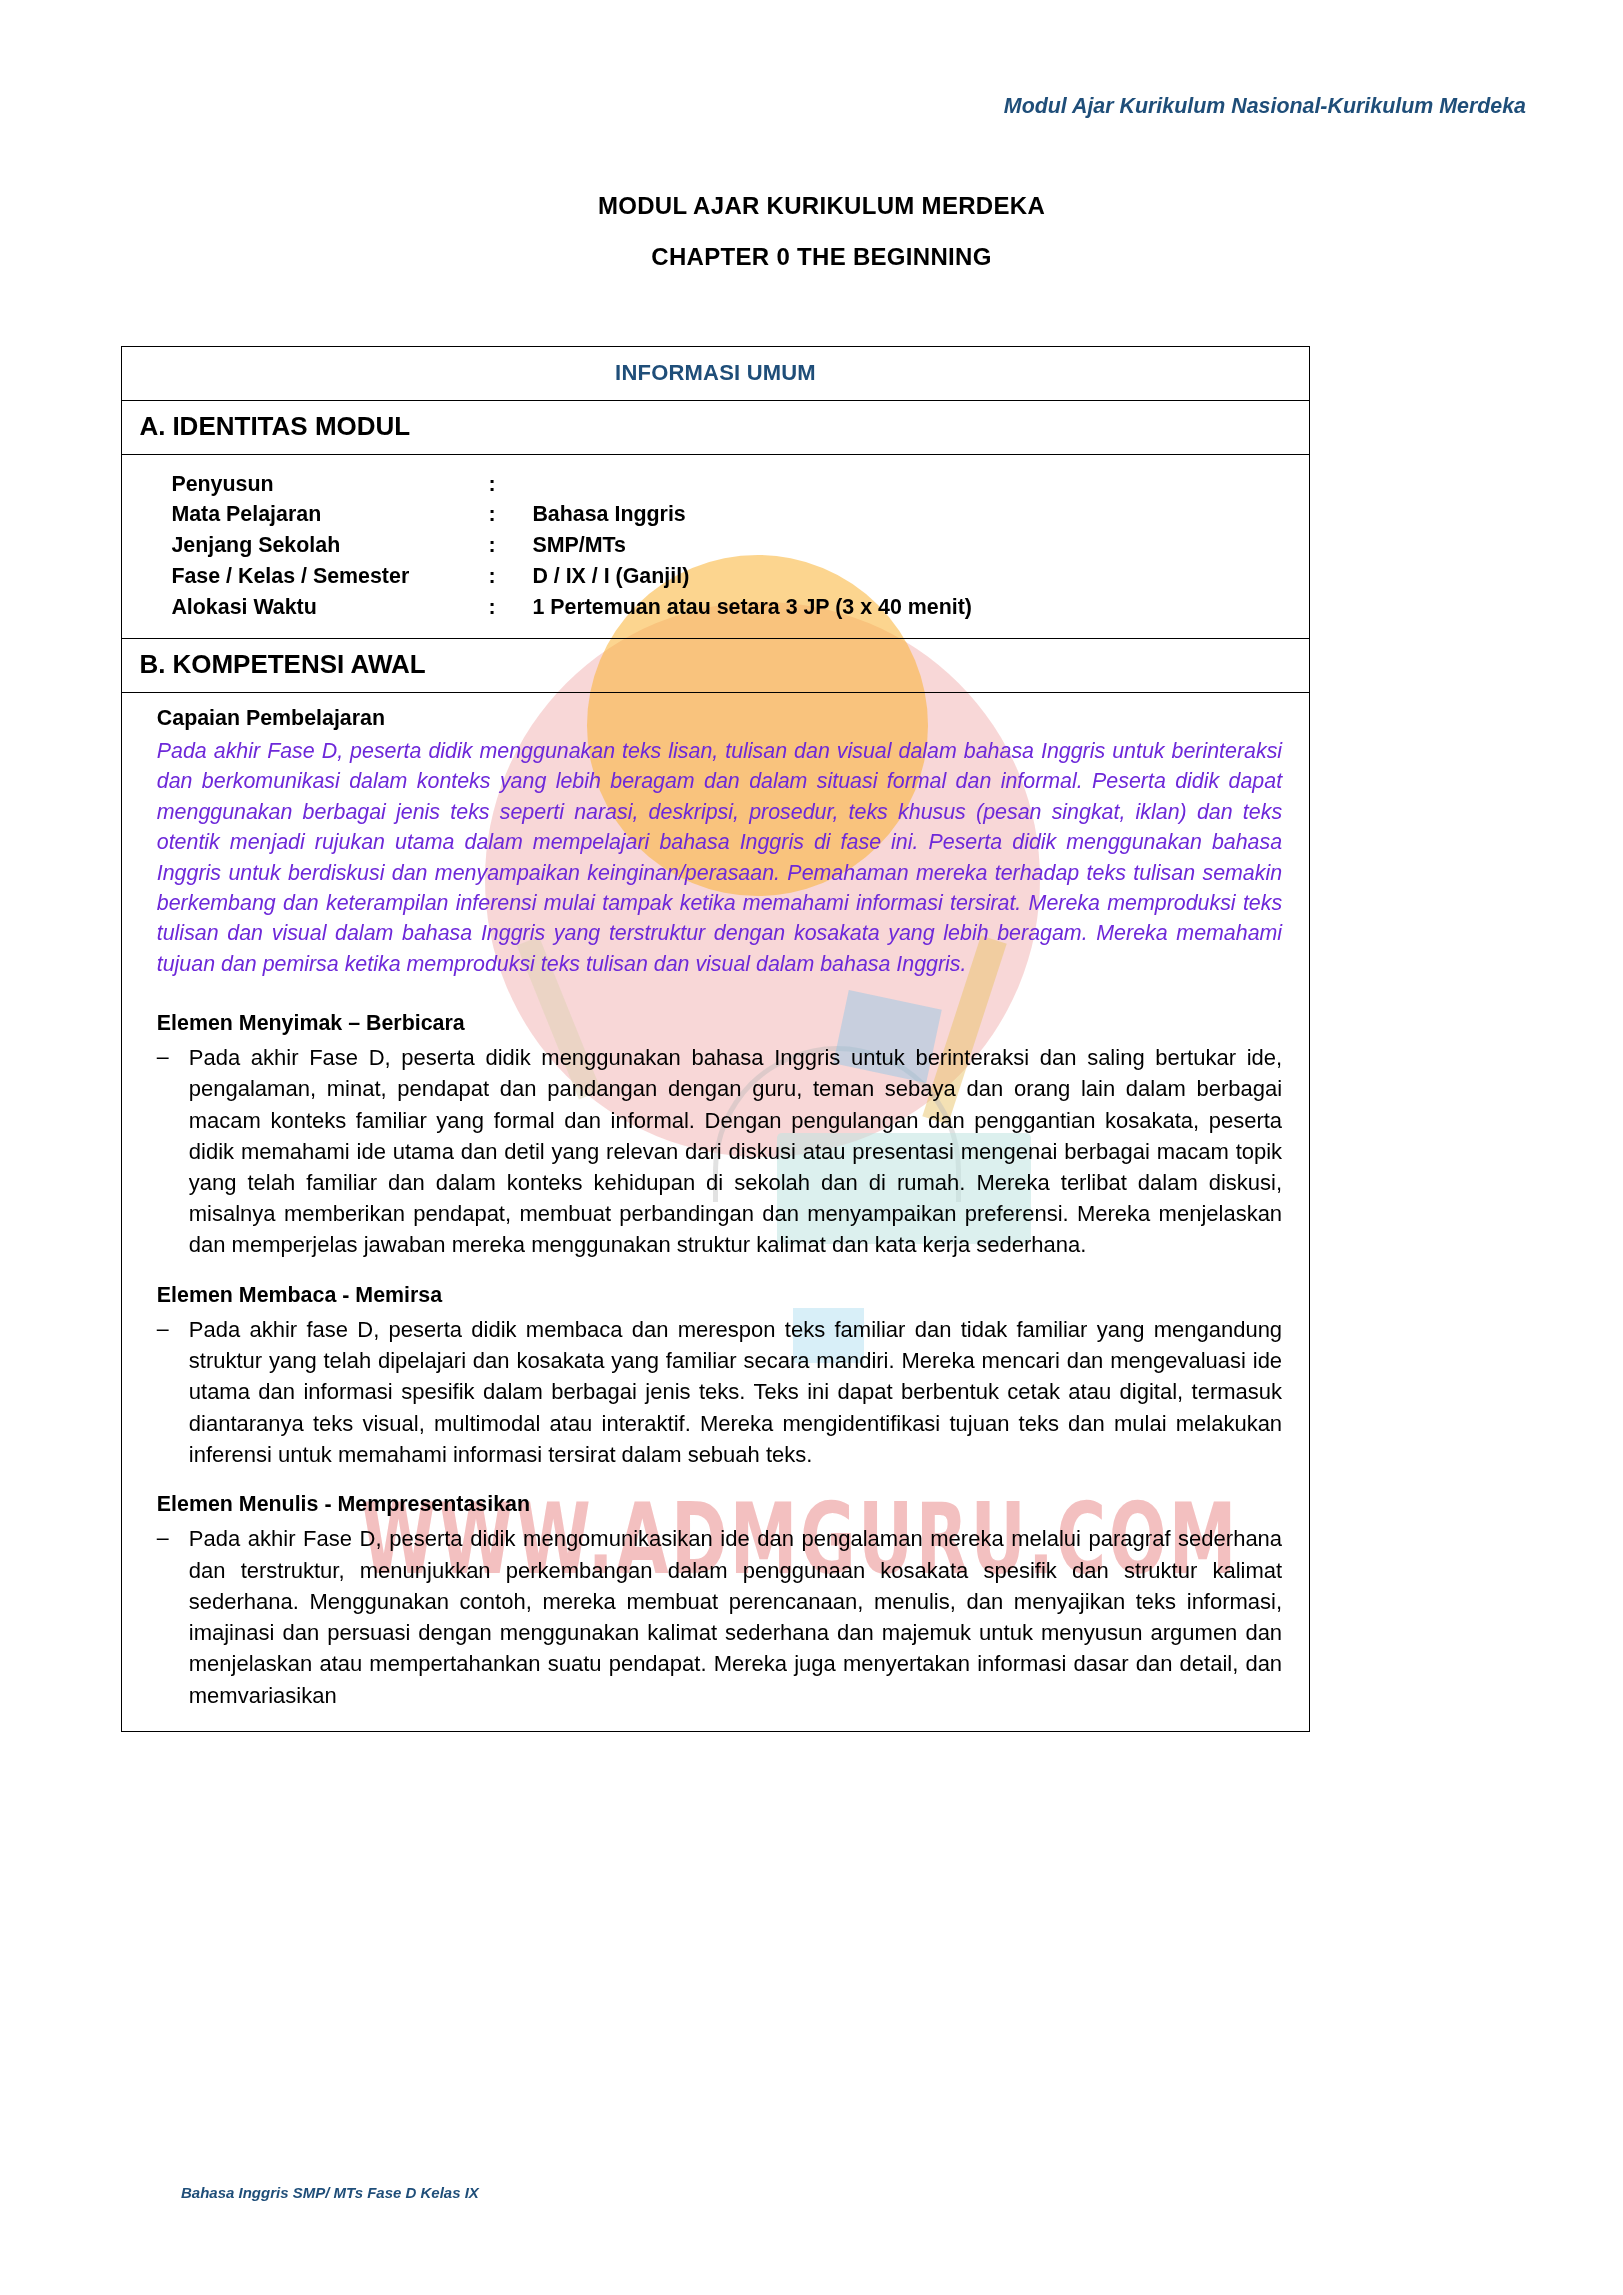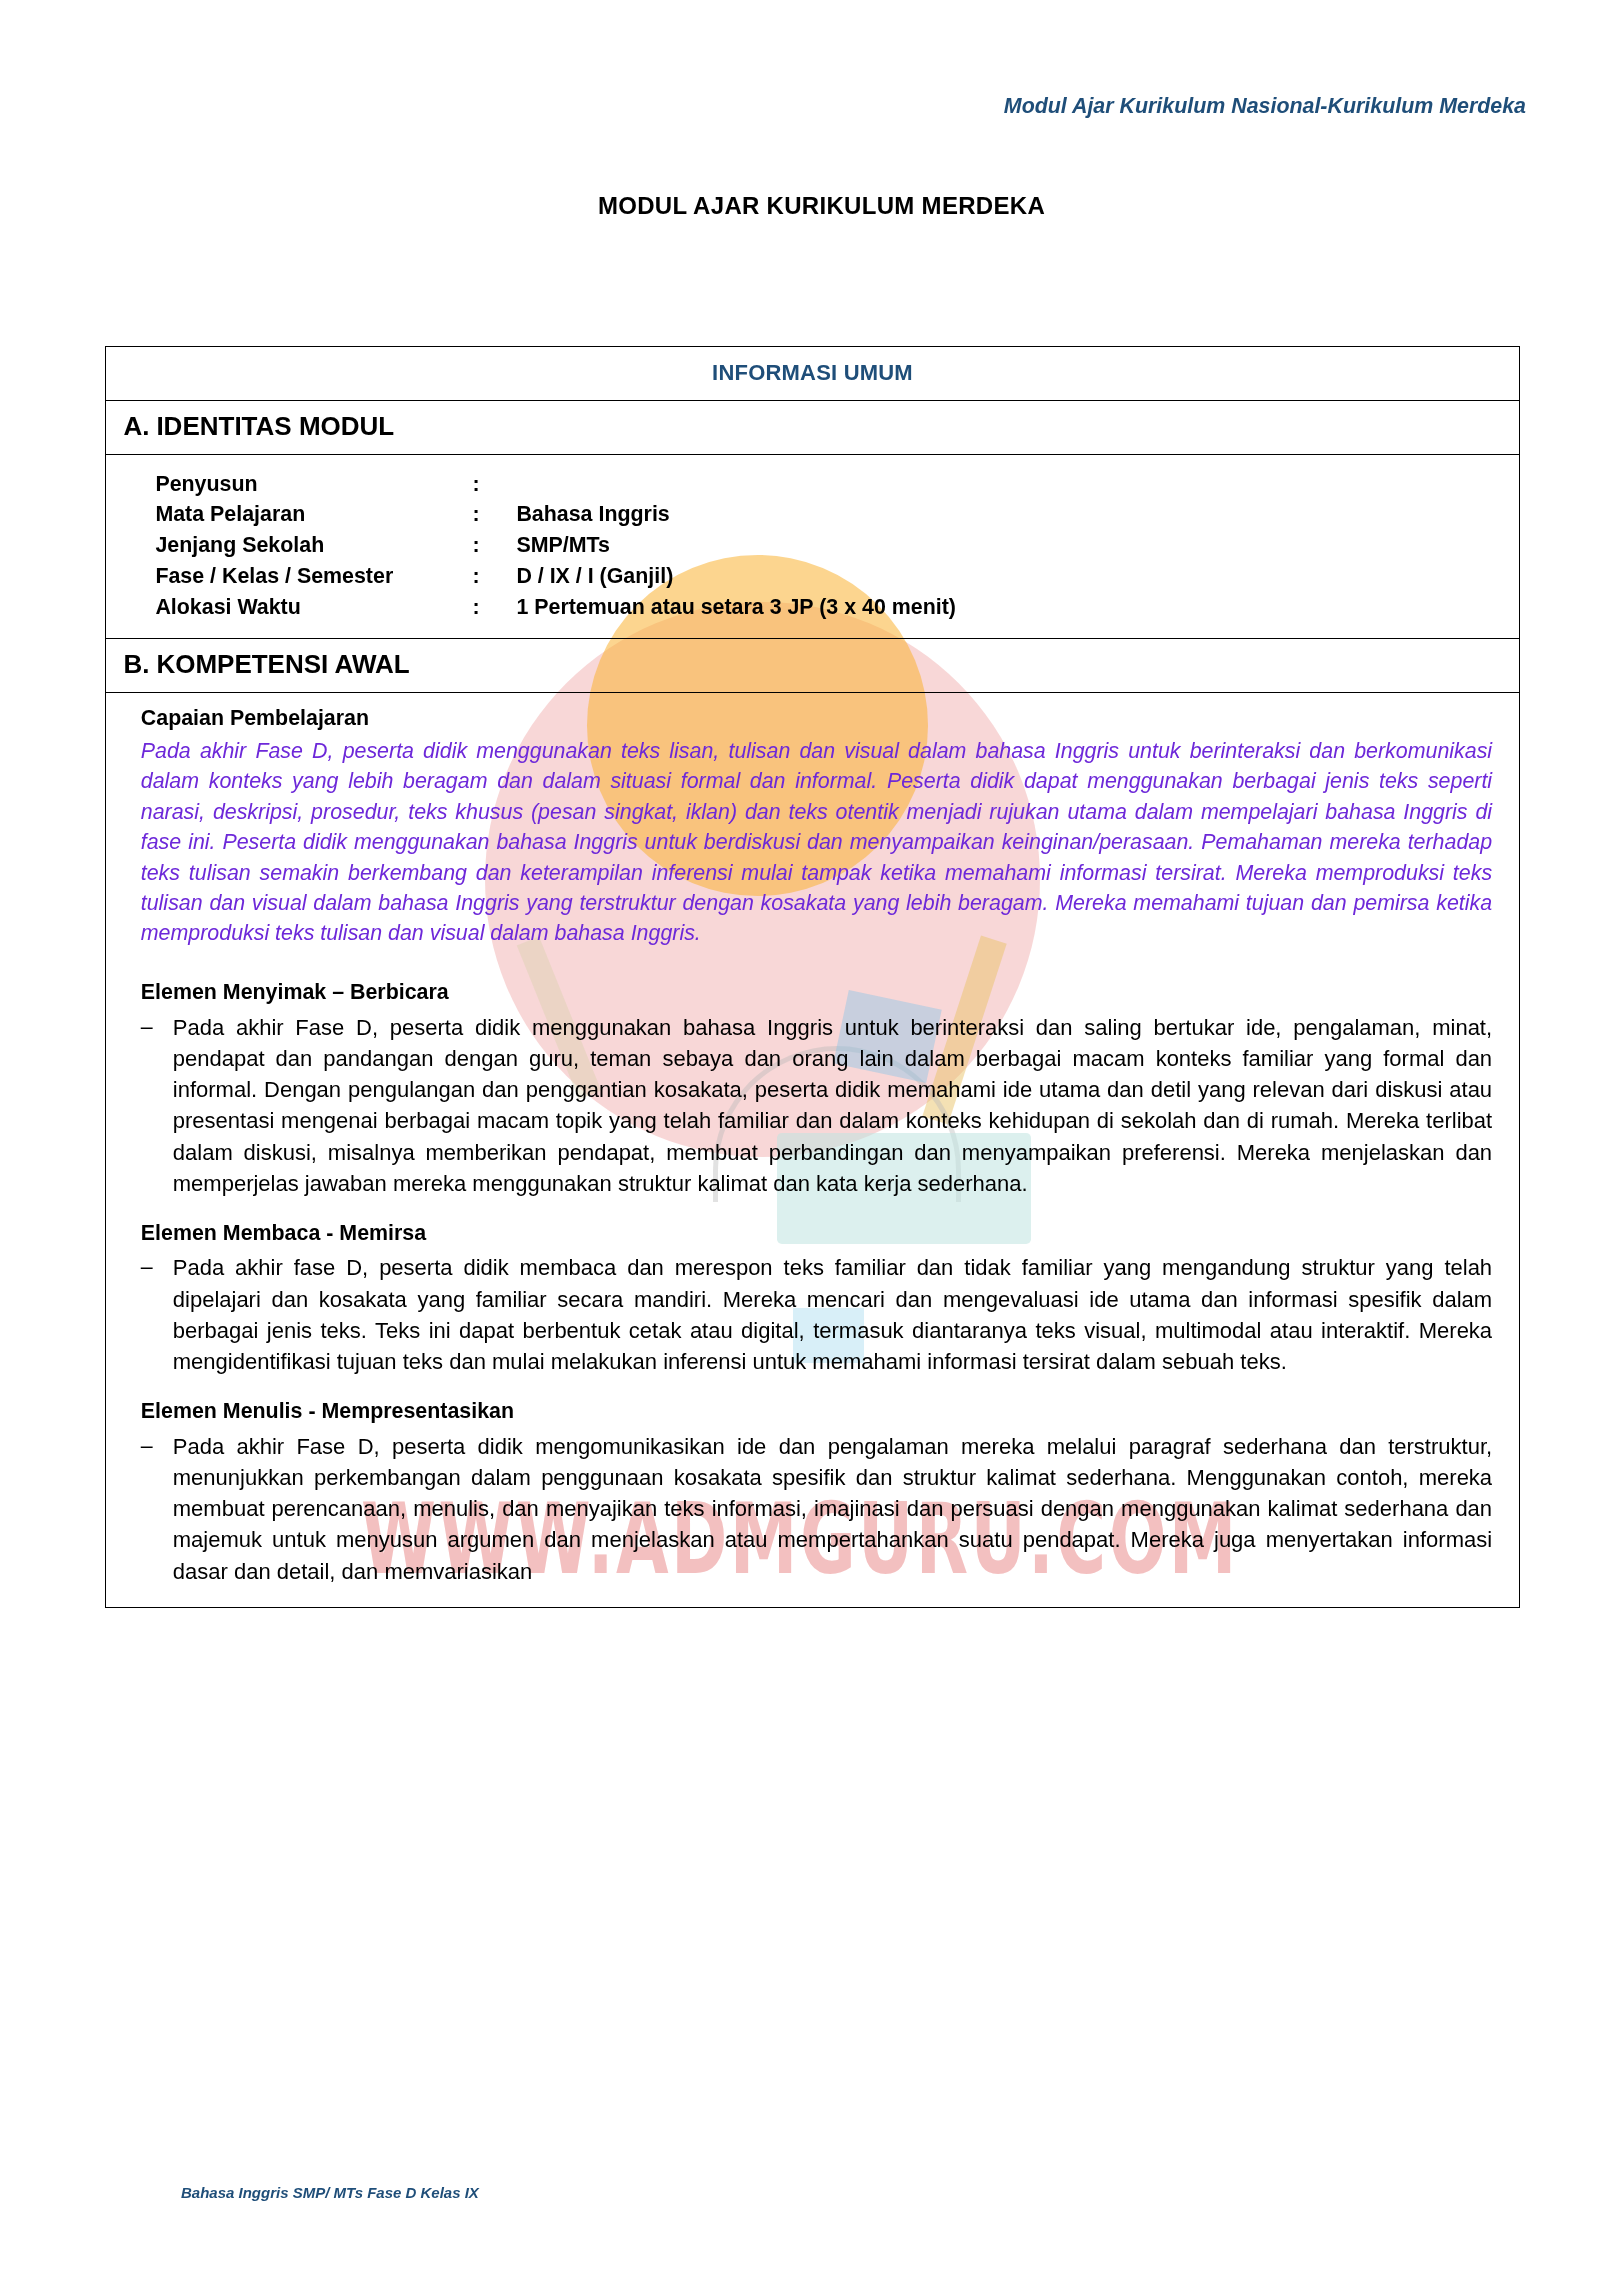--- a/index.html
+++ b/index.html
@@ -170,23 +170,23 @@
     font-style: italic;
     font-weight: bold;
     font-size: 15px;
     color: #1f4e79;
     text-align: center;
   }
 
   
   .main-table {
     position: absolute;
-    left: 105px;
+    left: 121px;
     top: 346px;
-    width: 1415px;
+    width: 1189px;
     border-collapse: collapse;
     table-layout: fixed;
   }
   .main-table td {
     border: 1.6px solid #000000;
     padding: 0;
     vertical-align: top;
     background: transparent;
   }
 
@@ -297,20 +297,21 @@
     <div class="wm-book"></div>
     <div class="wm-text">WWW.ADMGURU.COM</div>
   </div>
 
   <div class="content">
 
     <div class="doc-header">Modul Ajar Kurikulum Nasional-Kurikulum Merdeka</div>
 
     <div class="title-block">
       <div class="title-line">MODUL AJAR KURIKULUM MERDEKA</div>
+      <div class="title-line">CHAPTER 0 THE BEGINNING</div>
     </div>
 
     <table class="main-table">
       <tbody>
 
         <tr>
           <td class="band-orange">
             <span class="band-label">INFORMASI UMUM</span>
           </td>
         </tr>

